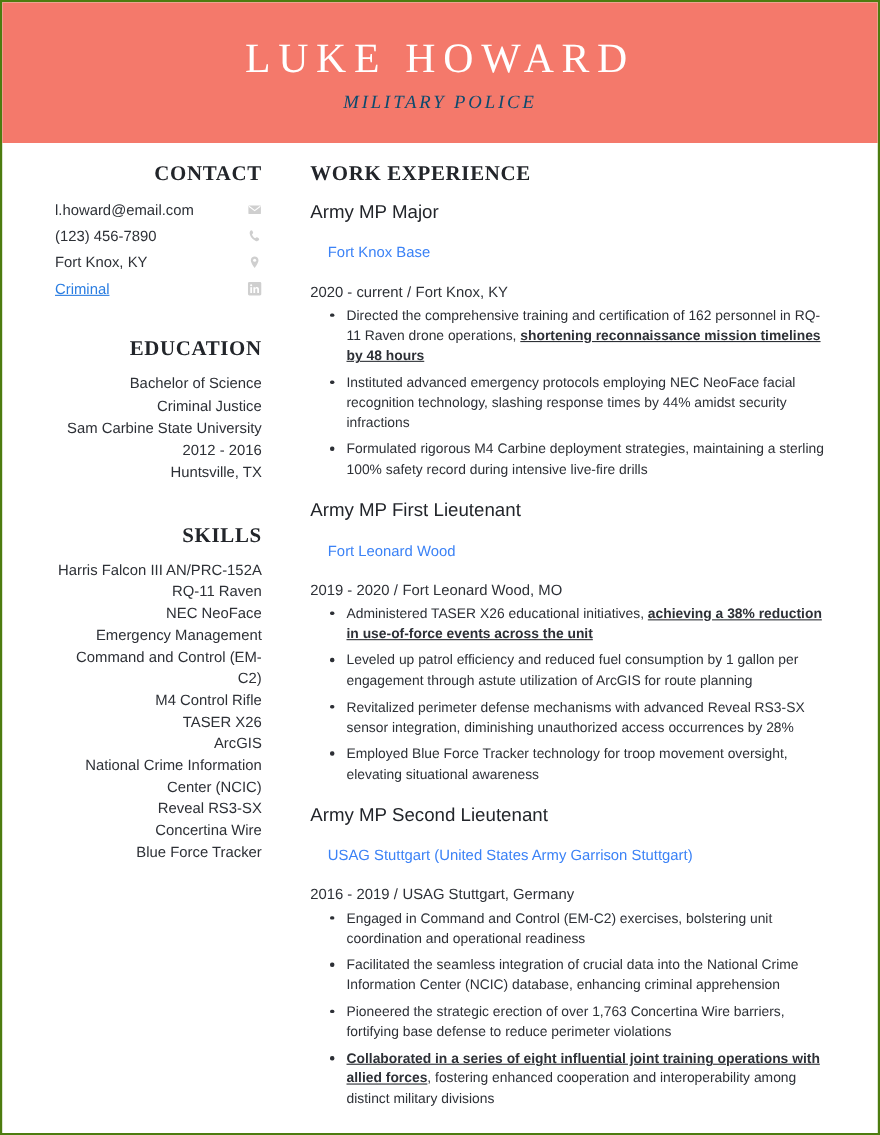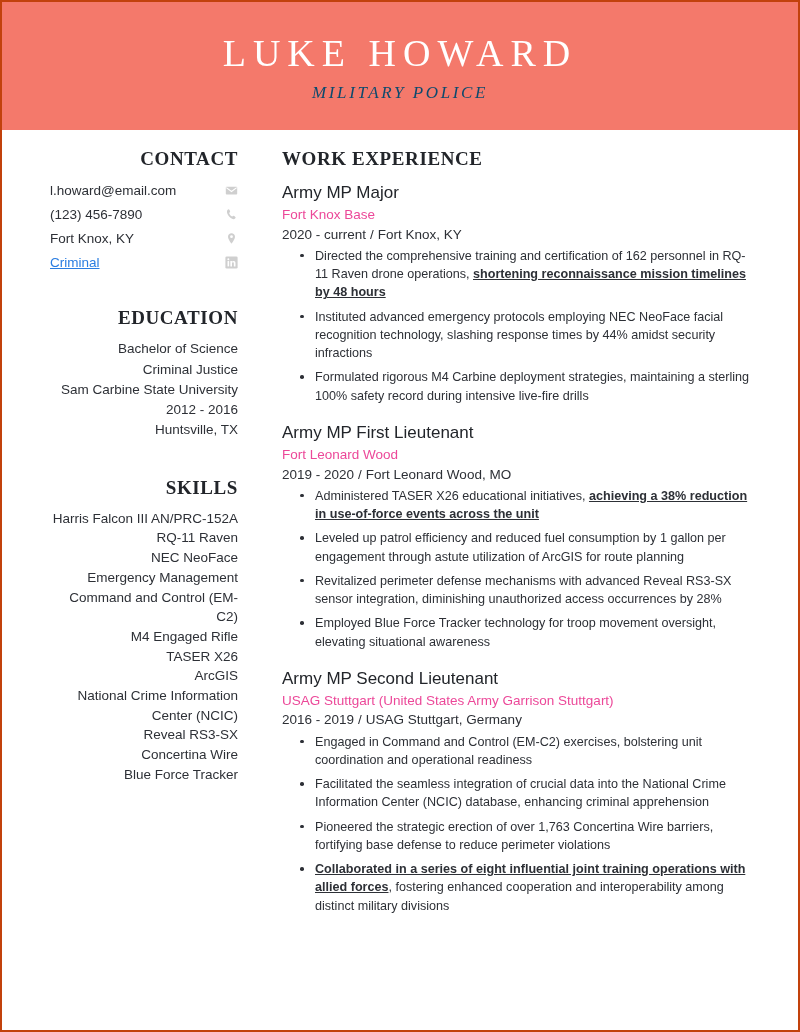--- a/index.html
+++ b/index.html
@@ -7,21 +7,21 @@
   body {
     width: 800px; height: 1032px;
     background: #ffffff;
     font-family: "Liberation Sans", sans-serif;
     -webkit-font-smoothing: antialiased;
   }
   .page {
     position: relative;
     width: 800px; height: 1032px;
     background: #ffffff;
-    border: 2px solid #c2410c;
+    border: 2px solid #4d7c0f;
     overflow: hidden;
   }
   
   .header {
     background: #f4796b;
     height: 128px;
     display: flex;
     flex-direction: column;
     align-items: center;
     justify-content: center;
@@ -116,23 +116,23 @@
   .job { margin-bottom: 17px; }
   .job-title {
     font-size: 17px;
     color: #22252a;
     line-height: 1.3;
     margin: 0 0 1px 0;
     font-weight: 400;
   }
   .job-company {
     font-size: 13.5px;
-    color: #ec4899;
+    color: #3b82f6;
     line-height: 1.45;
-    margin: 0;
+    margin: 16px;
   }
   .job-meta {
     font-size: 13.5px;
     color: #2d3036;
     line-height: 1.5;
     margin: 0 0 2px 0;
   }
   .job-meta .sep { padding: 0 4px; }
   ul.bullets {
     margin: 2px 0 0 0;
@@ -221,21 +221,21 @@
           <div class="side-line">Huntsville, TX</div>
         </div>
 
       <div class="sec-head sk">SKILLS</div>
       <div id="skills-list">
           <div class="skill-line">Harris Falcon III AN/PRC-152A</div>
           <div class="skill-line">RQ-11 Raven</div>
           <div class="skill-line">NEC NeoFace</div>
           <div class="skill-line">Emergency Management</div>
           <div class="skill-line">Command and Control (EM-C2)</div>
-          <div class="skill-line">M4 Engaged Rifle</div>
+          <div class="skill-line">M4 Control Rifle</div>
           <div class="skill-line">TASER X26</div>
           <div class="skill-line">ArcGIS</div>
           <div class="skill-line">National Crime Information Center (NCIC)</div>
           <div class="skill-line">Reveal RS3-SX</div>
           <div class="skill-line">Concertina Wire</div>
           <div class="skill-line">Blue Force Tracker</div>
         </div>
 
     </div>
 

